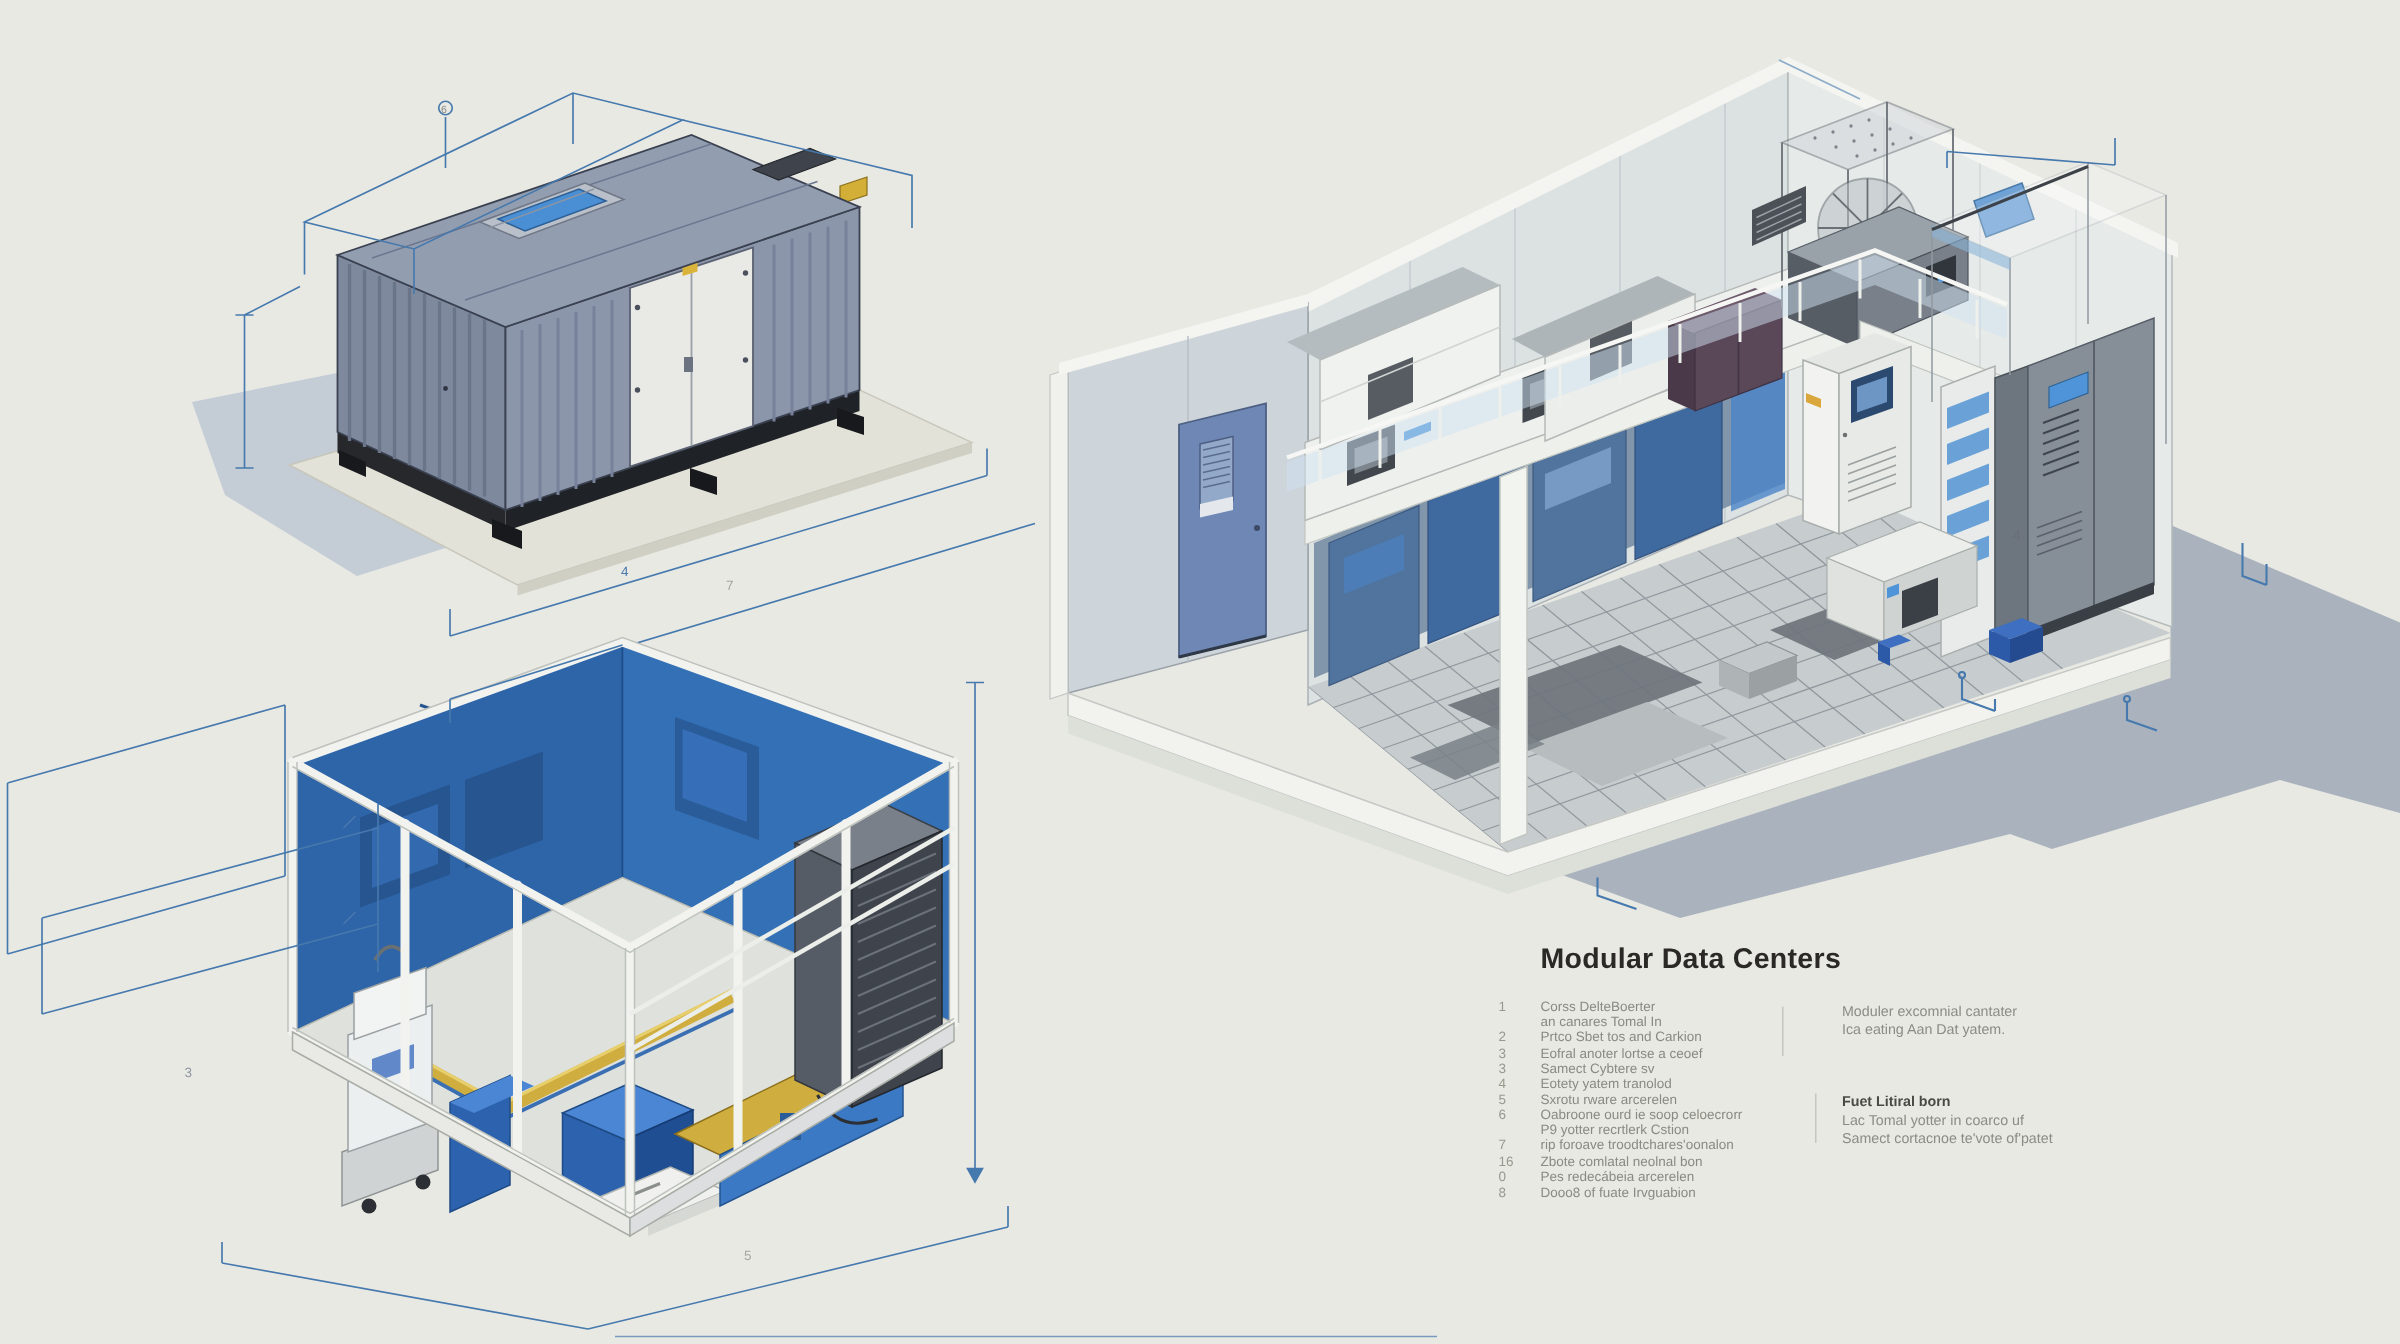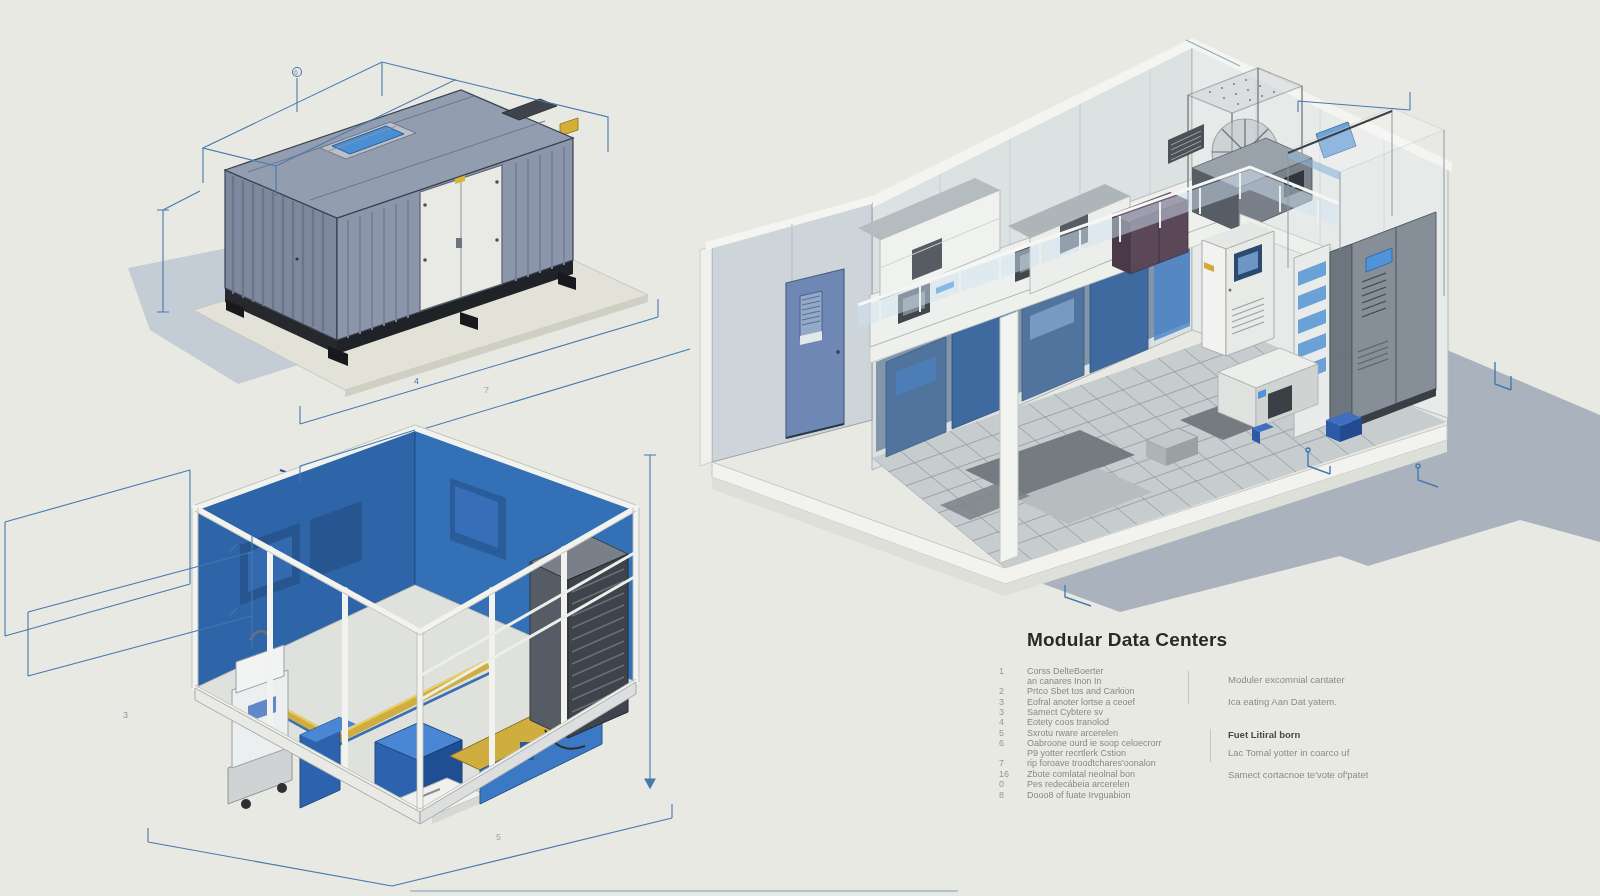--- a/index.html
+++ b/index.html
@@ -10,21 +10,21 @@
   }
   #scene{position:absolute;left:0;top:0;width:1600px;height:896px;}
   .legend-title{
     position:absolute;left:999px;top:629px;
     font-size:19px;font-weight:bold;color:#2a2926;letter-spacing:.2px;margin-left:28px;
   }
   .legend-list{position:absolute;left:999px;top:667px;width:200px;}
   .lrow{display:flex;font-size:9px;line-height:9.8px;color:#8a8a83;margin-bottom:.6px;}
   .lnum{width:28px;flex:0 0 28px;color:#98988f;}
   .ltxt{white-space:pre-line;}
-  .rc{position:absolute;left:1228px;width:160px;font-size:9.5px;line-height:22px;color:#8c8c85;white-space:pre-line;}
+  .rc{position:absolute;left:1228px;width:160px;font-size:9.5px;line-height:12px;color:#8c8c85;white-space:pre-line;}
   .rc1{top:669px;}
   .rchead{position:absolute;left:1228px;top:729px;font-size:9.5px;font-weight:bold;color:#4a4a44;}
   .rc2{top:742px;}
   .vdiv{position:absolute;width:1px;background:#c6c6bf;}
   .vdiv1{left:1188px;top:671px;height:33px;}
   .vdiv2{left:1210px;top:729px;height:33px;}
 </style>
 </head>
 <body>
 
@@ -480,37 +480,37 @@
     <text x="1342" y="360" font-size="9" fill="#6a6f75">4</text>
   </g>
 </svg>
 
 <div class="legend-title">Modular Data Centers</div>
 
 <div class="legend-list">
   <div class="lrow">
       <span class="lnum">1</span>
       <span class="ltxt">Corss DelteBoerter
-an canares Inon In</span>
+an canares Tomal In</span>
     </div>
   <div class="lrow">
       <span class="lnum">2</span>
       <span class="ltxt">Prtco Sbet tos and Carkion</span>
     </div>
   <div class="lrow">
       <span class="lnum">3</span>
       <span class="ltxt">Eofral anoter lortse a ceoef</span>
     </div>
   <div class="lrow">
       <span class="lnum">3</span>
       <span class="ltxt">Samect Cybtere sv</span>
     </div>
   <div class="lrow">
       <span class="lnum">4</span>
-      <span class="ltxt">Eotety coos tranolod</span>
+      <span class="ltxt">Eotety yatem tranolod</span>
     </div>
   <div class="lrow">
       <span class="lnum">5</span>
       <span class="ltxt">Sxrotu rware arcerelen</span>
     </div>
   <div class="lrow">
       <span class="lnum">6</span>
       <span class="ltxt">Oabroone ourd ie soop celoecrorr
 P9 yotter recrtlerk Cstion</span>
     </div>

